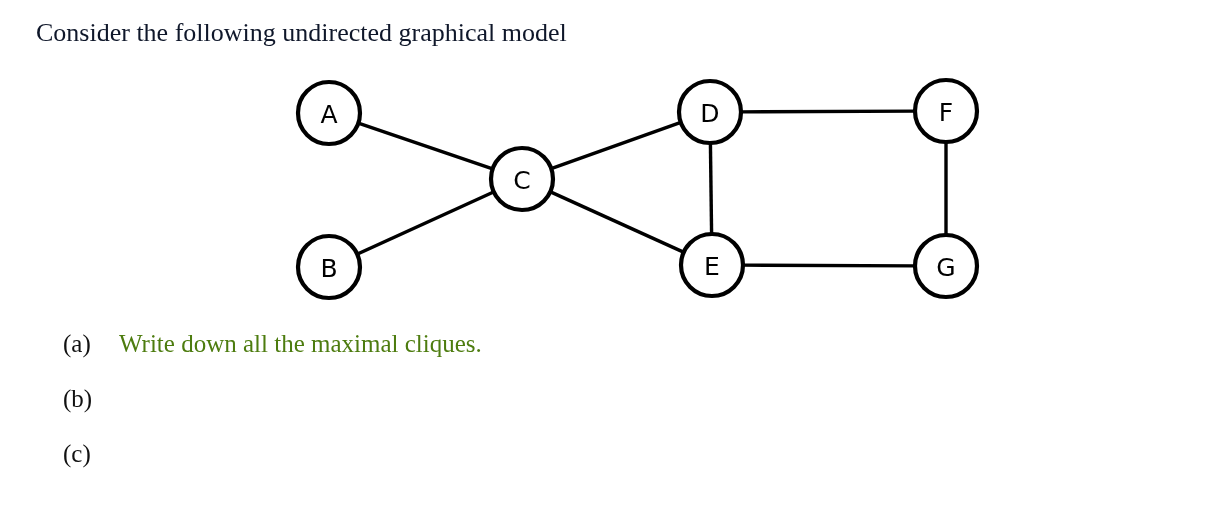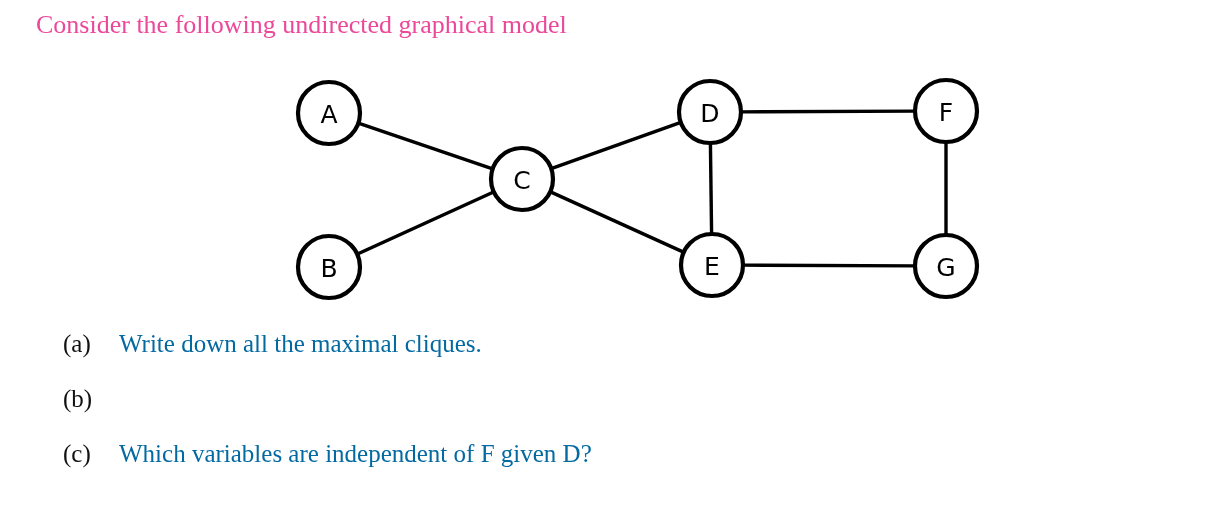--- a/index.html
+++ b/index.html
@@ -16,25 +16,25 @@
     position: relative;
   }
   #page {
     position: relative;
     width: 1232px;
     height: 514px;
   }
   .prompt-line {
     position: absolute;
     left: 36px;
-    top: 8px;
+    top: 16px;
     font-size: 26px;
     line-height: 34px;
     white-space: nowrap;
-    color: #ec4899;
+    color: #0f172a;
   }
   #graph-figure {
     position: absolute;
     left: 0;
     top: 62px;
     width: 1232px;
     height: 255px;
   }
   #graph-svg {
     display: block;
@@ -72,21 +72,21 @@
     height: 55px;
     padding-left: 63px;
     white-space: nowrap;
   }
   .q-marker {
     width: 56px;
     flex: 0 0 56px;
     color: #111111;
   }
   .q-text {
-    color: #0369a1;
+    color: #4d7c0f;
     text-align: center;
   }
 </style>
 </head>
 <body>
 
 <div id="page">
 
   <div class="prompt-line">Consider the following undirected graphical model</div>
 
@@ -138,17 +138,16 @@
   <div id="questions">
       <div class="question-row">
         <span class="q-marker">(a)</span>
         <span class="q-text">Write down all the maximal cliques.</span>
       </div>
       <div class="question-row">
         <span class="q-marker">(b)</span>
       </div>
       <div class="question-row">
         <span class="q-marker">(c)</span>
-        <span class="q-text">Which variables are independent of F given D?</span>
       </div>
     </div>
 
 </div>
 
 </body></html>

